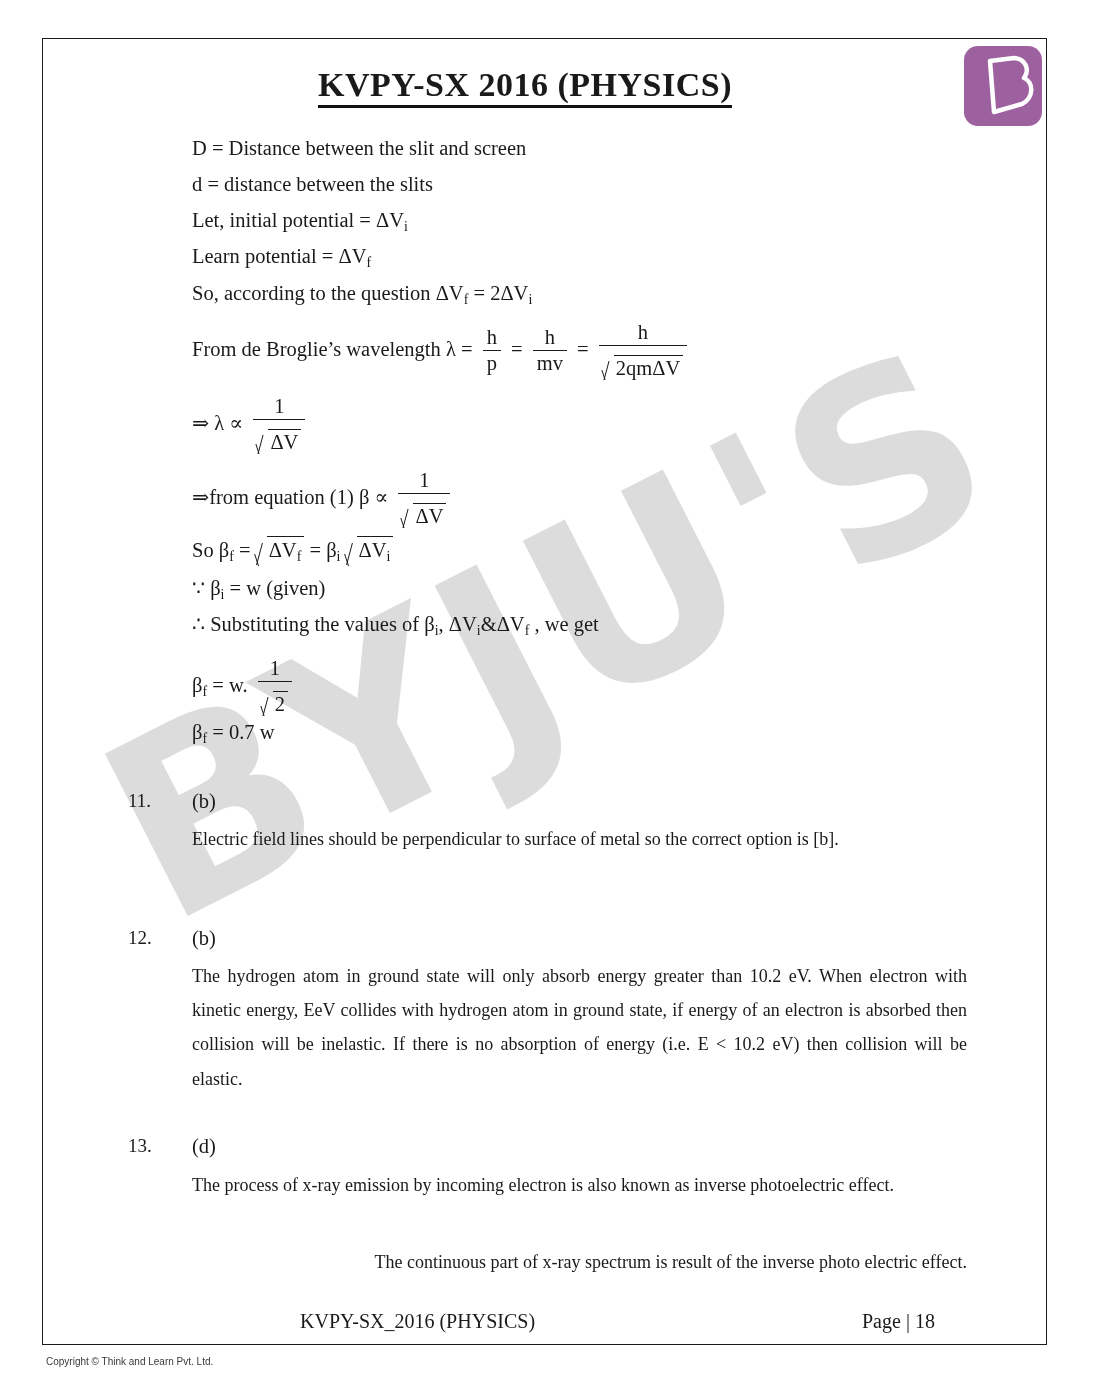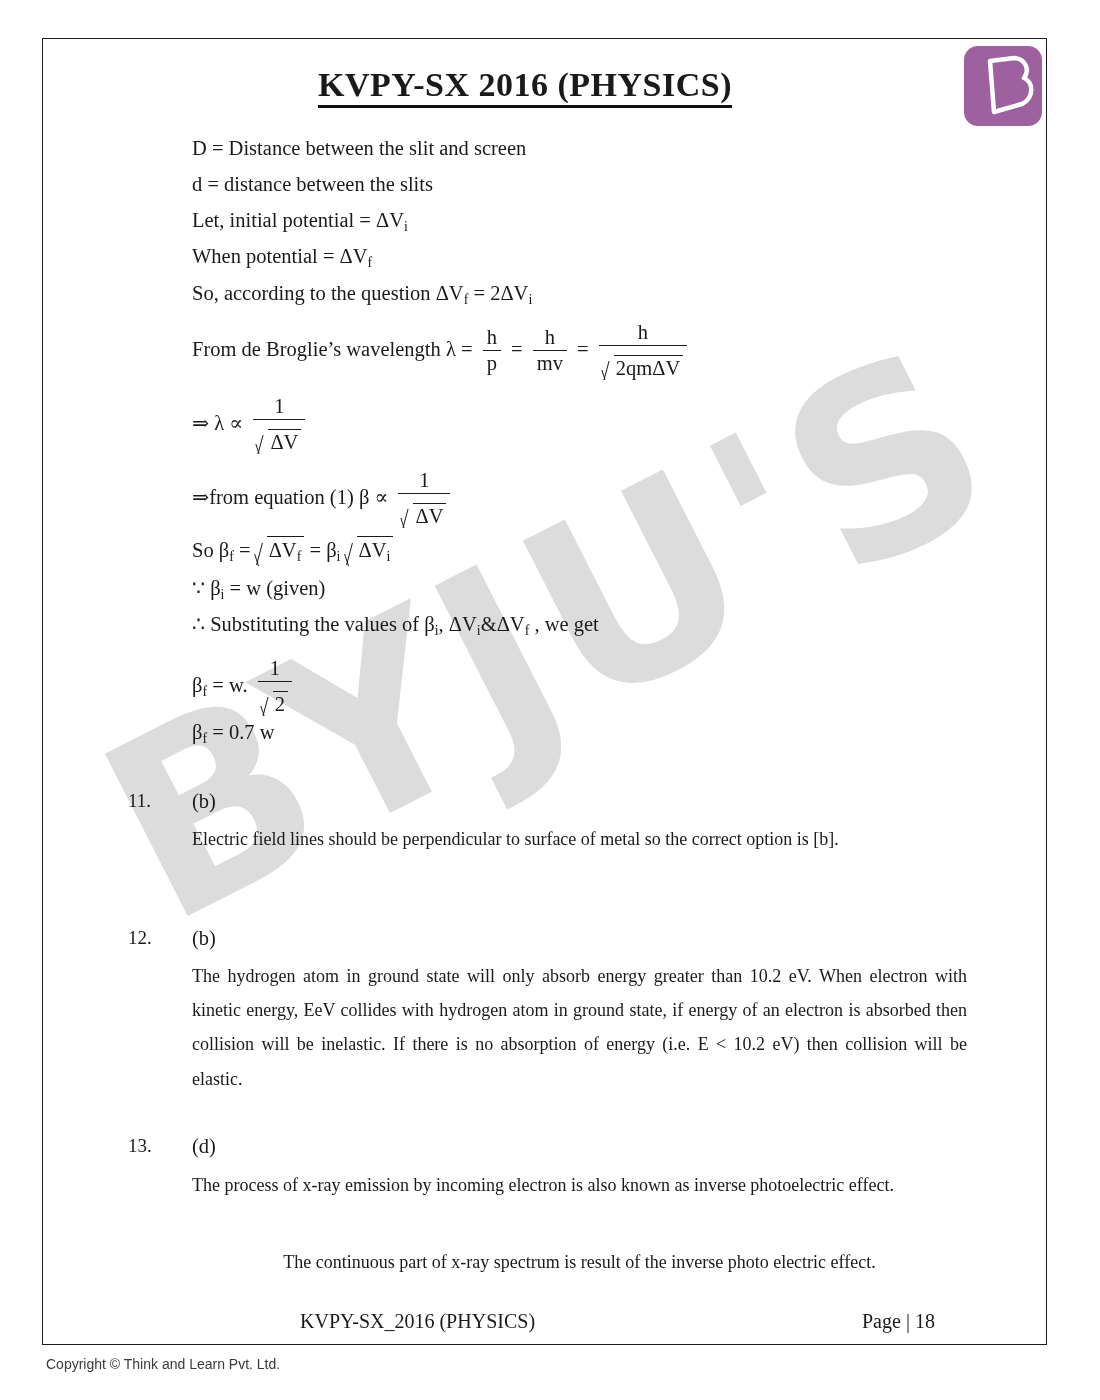--- a/index.html
+++ b/index.html
@@ -170,21 +170,21 @@
   }
   .qbody {
     position: absolute;
     left: 192px;
     width: 775px;
     font-size: 18px;
     line-height: 1.9;
     text-align: justify;
     text-justify: inter-word;
   }
-  .qbody.nojust { text-align: center; }
+  .qbody.nojust { text-align: right; }
 
   
   #footer-title {
     position: absolute;
     left: 300px;
     top: 1310px;
     width: 420px;
     text-align: left;
     font-size: 20px;
   }
@@ -195,21 +195,21 @@
     width: 180px;
     text-align: left;
     font-size: 20px;
     margin-left: 32px;
   }
   #copyright {
     position: absolute;
     left: 46px;
     top: 1356px;
     font-family: "Liberation Sans", sans-serif;
-    font-size: 14px;
+    font-size: 10px;
     color: #3a3a3a;
   }
 </style>
 </head>
 <body>
 
 <div id="watermark">
   <div class="wm-text">BYJU'S</div>
 </div>
 
@@ -228,21 +228,21 @@
   </div>
 
   <div class="line" style="top:172px">d = distance between the slits</div>
   <div class="line" style="top:136px">D = Distance between the slit and screen</div>
 
   <div class="line" style="top:208px">
     <span>Let, initial potential = ΔV</span><sub>i</sub>
   </div>
 
   <div class="line" style="top:244px">
-    <span>When potential = ΔV</span><sub>f</sub>
+    <span>Learn potential = ΔV</span><sub>f</sub>
   </div>
 
   <div class="line" style="top:281px">
     <span>So, according to the question ΔV</span><sub>f</sub><span> = 2ΔV</span><sub>i</sub>
   </div>
 
   <div class="line" style="top:322px">
     <span>From de Broglie’s wavelength λ  = </span>
     <span class="frac">
       <span class="num">h</span>

